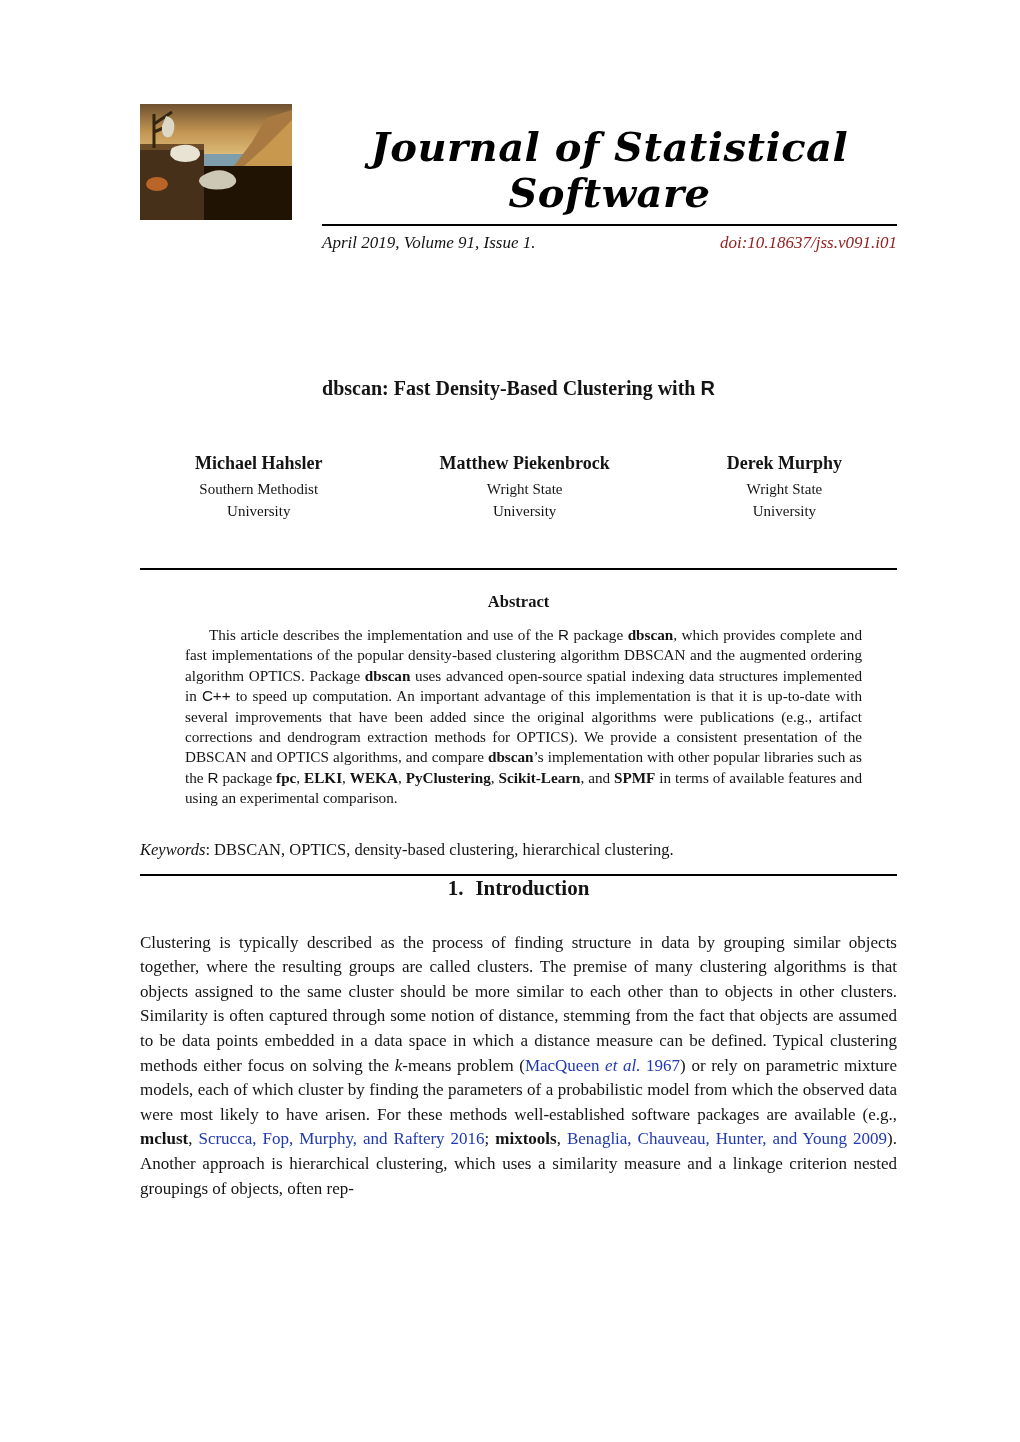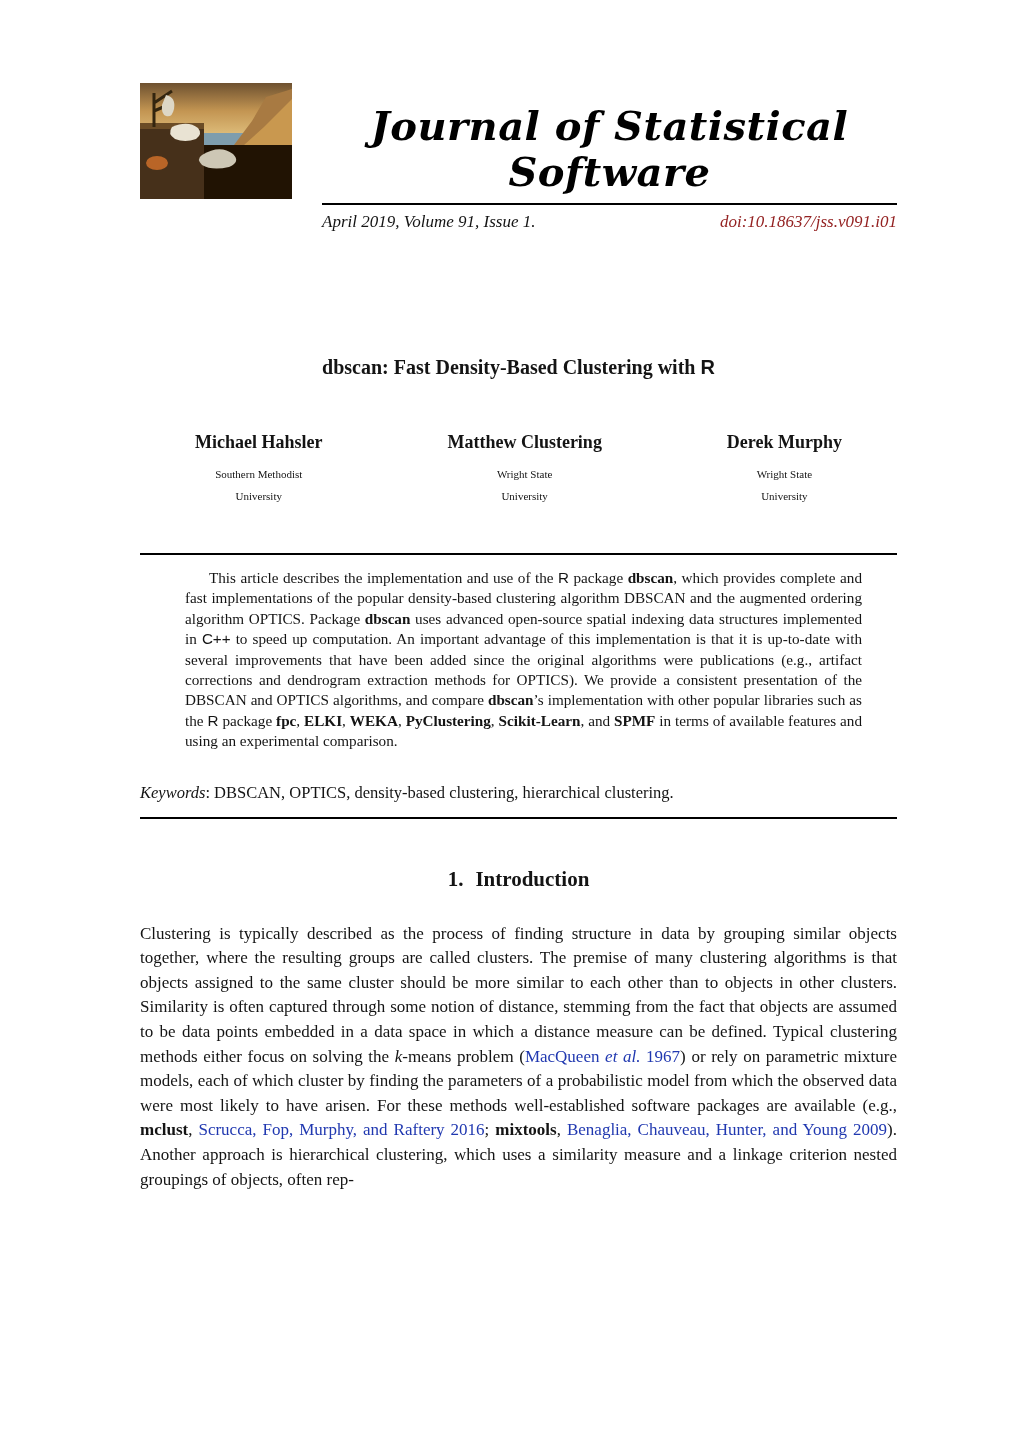--- a/index.html
+++ b/index.html
@@ -10,21 +10,21 @@
   html,body{margin:0;padding:0;background:#ffffff;}
   body{
     width:1020px;height:1442px;overflow:hidden;
     font-family:"Liberation Serif", serif;
     color:#141414;
     position:relative;
   }
   .content{margin:0 123px 0 140px;width:757px;}
 
   
-  .header{display:flex;align-items:flex-start;padding-top:83px;}
+  .header{display:flex;align-items:flex-start;padding-top:104px;}
   .logo{width:152px;height:116px;flex:0 0 152px;overflow:hidden;}
   .logo svg{display:block;}
   .header-right{flex:1;margin-left:30px;padding-top:20px;}
   .journal-title{
     text-align:center;
     font-family:"DejaVu Serif", serif;
     font-style:italic;
     font-weight:600;
     font-size:40px;
     line-height:46px;
@@ -47,21 +47,21 @@
     font-weight:700;
     line-height:34px;
   }
   .authors{
     margin-top:46px;
     display:flex;justify-content:space-between;
     padding:0 55px;
   }
   .author{text-align:center;}
   .author-name{font-weight:700;font-size:18px;line-height:24px;}
-  .author-affil{font-size:11px;line-height:21.5px;margin-top:10px;}
+  .author-affil{font-size:15px;line-height:21.5px;margin-top:4px;}
 
   
   .rule{border-top:2px solid #000;}
   .rule-1{margin-top:46px;}
   .rule-2{margin-top:13px;}
 
   
   .abstract-heading{
     margin-top:22px;
     text-align:center;
@@ -76,21 +76,20 @@
     text-indent:24px;
   }
   .keywords{
     margin-top:30px;
     font-size:16.5px;
     line-height:22px;
   }
 
   
   .section-heading{
-    margin-top:48px;
     text-align:center;
     font-weight:700;
     font-size:21px;
   }
   .section-heading .sec-num{margin-right:12px;}
   .body-par{
     margin-top:30px;
     font-size:17px;
     line-height:24.6px;
     text-align:justify;
@@ -146,37 +145,38 @@
 
   <div class="authors">
     <div class="author">
       <div class="author-name">Michael Hahsler</div>
       <div class="author-affil">
         <span>Southern Methodist</span><br>
         <span>University</span>
       </div>
     </div>
     <div class="author">
-      <div class="author-name">Matthew Clustering</div>
+      <div class="author-name">Matthew Piekenbrock</div>
       <div class="author-affil">
         <span>Wright State</span><br>
         <span>University</span>
       </div>
     </div>
     <div class="author">
       <div class="author-name">Derek Murphy</div>
       <div class="author-affil">
         <span>Wright State</span><br>
         <span>University</span>
       </div>
     </div>
   </div>
 
   <div class="rule rule-1"></div>
 
+  <div class="abstract-heading">Abstract</div>
 
   <div class="abstract-body"><span>This article describes the implementation and use of the </span><span class="seg-sans">R</span><span> package </span><span class="seg-bold">dbscan</span><span>, which provides complete and fast implementations of the popular density-based clustering algorithm DBSCAN and the augmented ordering algorithm OPTICS. Package </span><span class="seg-bold">dbscan</span><span> uses advanced open-source spatial indexing data structures implemented in </span><span class="seg-sans">C++</span><span> to speed up computation. An important advantage of this implementation is that it is up-to-date with several improvements that have been added since the original algorithms were publications (e.g., artifact corrections and dendrogram extraction methods for OPTICS). We provide a consistent presentation of the DBSCAN and OPTICS algorithms, and compare </span><span class="seg-bold">dbscan</span><span>’s implementation with other popular libraries such as the </span><span class="seg-sans">R</span><span> package </span><span class="seg-bold">fpc</span><span>, </span><span class="seg-bold">ELKI</span><span>, </span><span class="seg-bold">WEKA</span><span>, </span><span class="seg-bold">PyClustering</span><span>, </span><span class="seg-bold">Scikit-Learn</span><span>, and </span><span class="seg-bold">SPMF</span><span> in terms of available features and using an experimental comparison.</span></div>
 
   <div class="keywords"><span class="seg-italic">Keywords</span><span>: DBSCAN, OPTICS, density-based clustering, hierarchical clustering.</span></div>
 
   <div class="rule rule-2"></div>
 
   <div class="section-heading">
     <span class="sec-num">1.</span><span>Introduction</span>
   </div>

